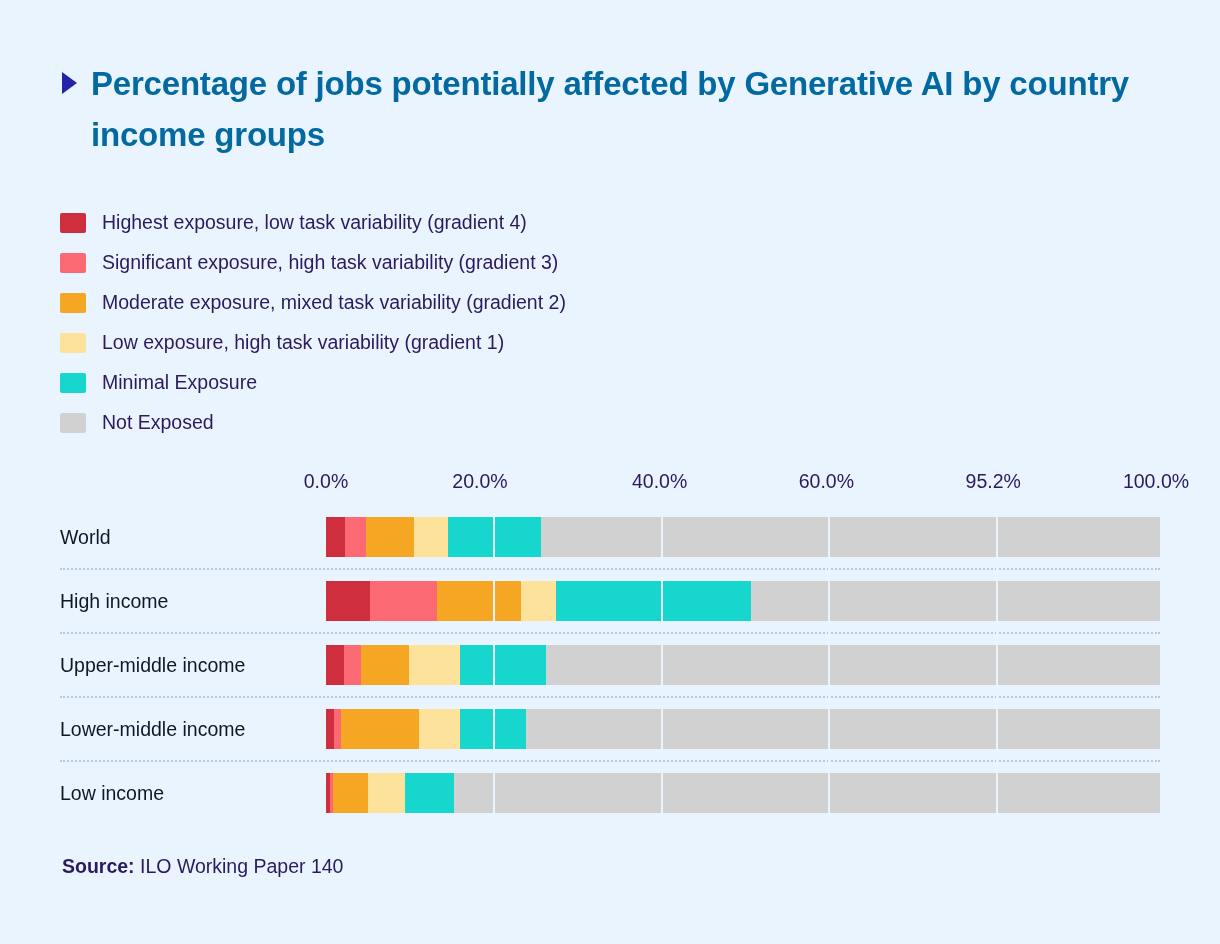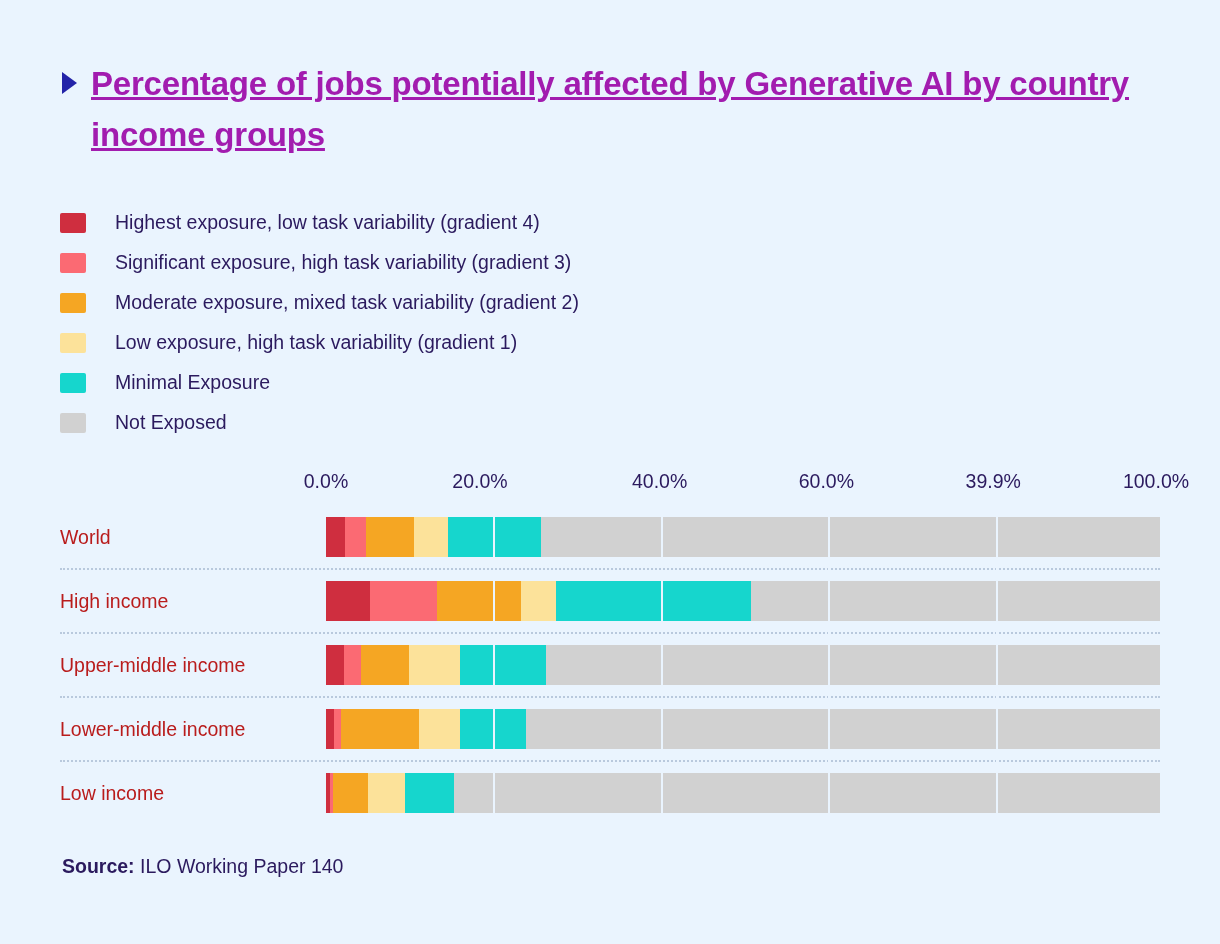--- a/index.html
+++ b/index.html
@@ -37,45 +37,44 @@
     border-top: 11px solid transparent;
     border-bottom: 11px solid transparent;
     margin-top: 14px;
     margin-right: 14px;
     flex: 0 0 auto;
   }
   .title-text {
     font-size: 33px;
     font-weight: bold;
     line-height: 1.56;
-    color: #a21caf;
+    color: #0369a1;
     letter-spacing: -0.2px;
     max-width: 1075px;
-    text-decoration: underline;
   }
 
   
   .legend {
     position: absolute;
     left: 60px;
     top: 203px;
   }
   .legend-item {
     display: flex;
     align-items: center;
     height: 40px;
   }
   .legend-swatch {
     width: 26px;
     height: 20px;
     border-radius: 2px;
     flex: 0 0 auto;
   }
   .legend-label {
-    margin-left: 29px;
+    margin-left: 16px;
     font-size: 19.5px;
     color: #2b1a5e;
     line-height: 1;
   }
 
   
   .chart {
     position: absolute;
     left: 60px;
     top: 470px;
@@ -103,21 +102,21 @@
   }
   .bar-row + .bar-row {
     border-top: 2px dotted #b9c9dd;
   }
   .cat-label {
     position: absolute;
     left: 0;
     top: 50%;
     transform: translateY(-50%);
     font-size: 19.5px;
-    color: #b91c1c;
+    color: #0f172a;
     white-space: nowrap;
   }
   .bar-track {
     position: absolute;
     left: 266px;
     right: 0;
     top: 50%;
     transform: translateY(-50%);
     height: 40px;
     display: flex;
@@ -195,21 +194,21 @@
     </div>
   </div>
 
   <div class="chart">
 
     <div class="axis-row">
       <div class="axis-tick" style="left:266px">0.0%</div>
       <div class="axis-tick" style="left:420px">20.0%</div>
       <div class="axis-tick" style="left:599.6px">40.0%</div>
       <div class="axis-tick" style="left:766.4px">60.0%</div>
-      <div class="axis-tick" style="left:933.2px">39.9%</div>
+      <div class="axis-tick" style="left:933.2px">95.2%</div>
       <div class="axis-tick" style="left:1096px">100.0%</div>
     </div>
 
     <div class="plot">
 
       <div class="bar-row">
         <div class="cat-label">World</div>
         <div class="bar-track">
           <div class="seg" style="background:#cf2e3f;width:2.28%"></div>
           <div class="seg" style="background:#fb6a73;width:2.48%"></div>

